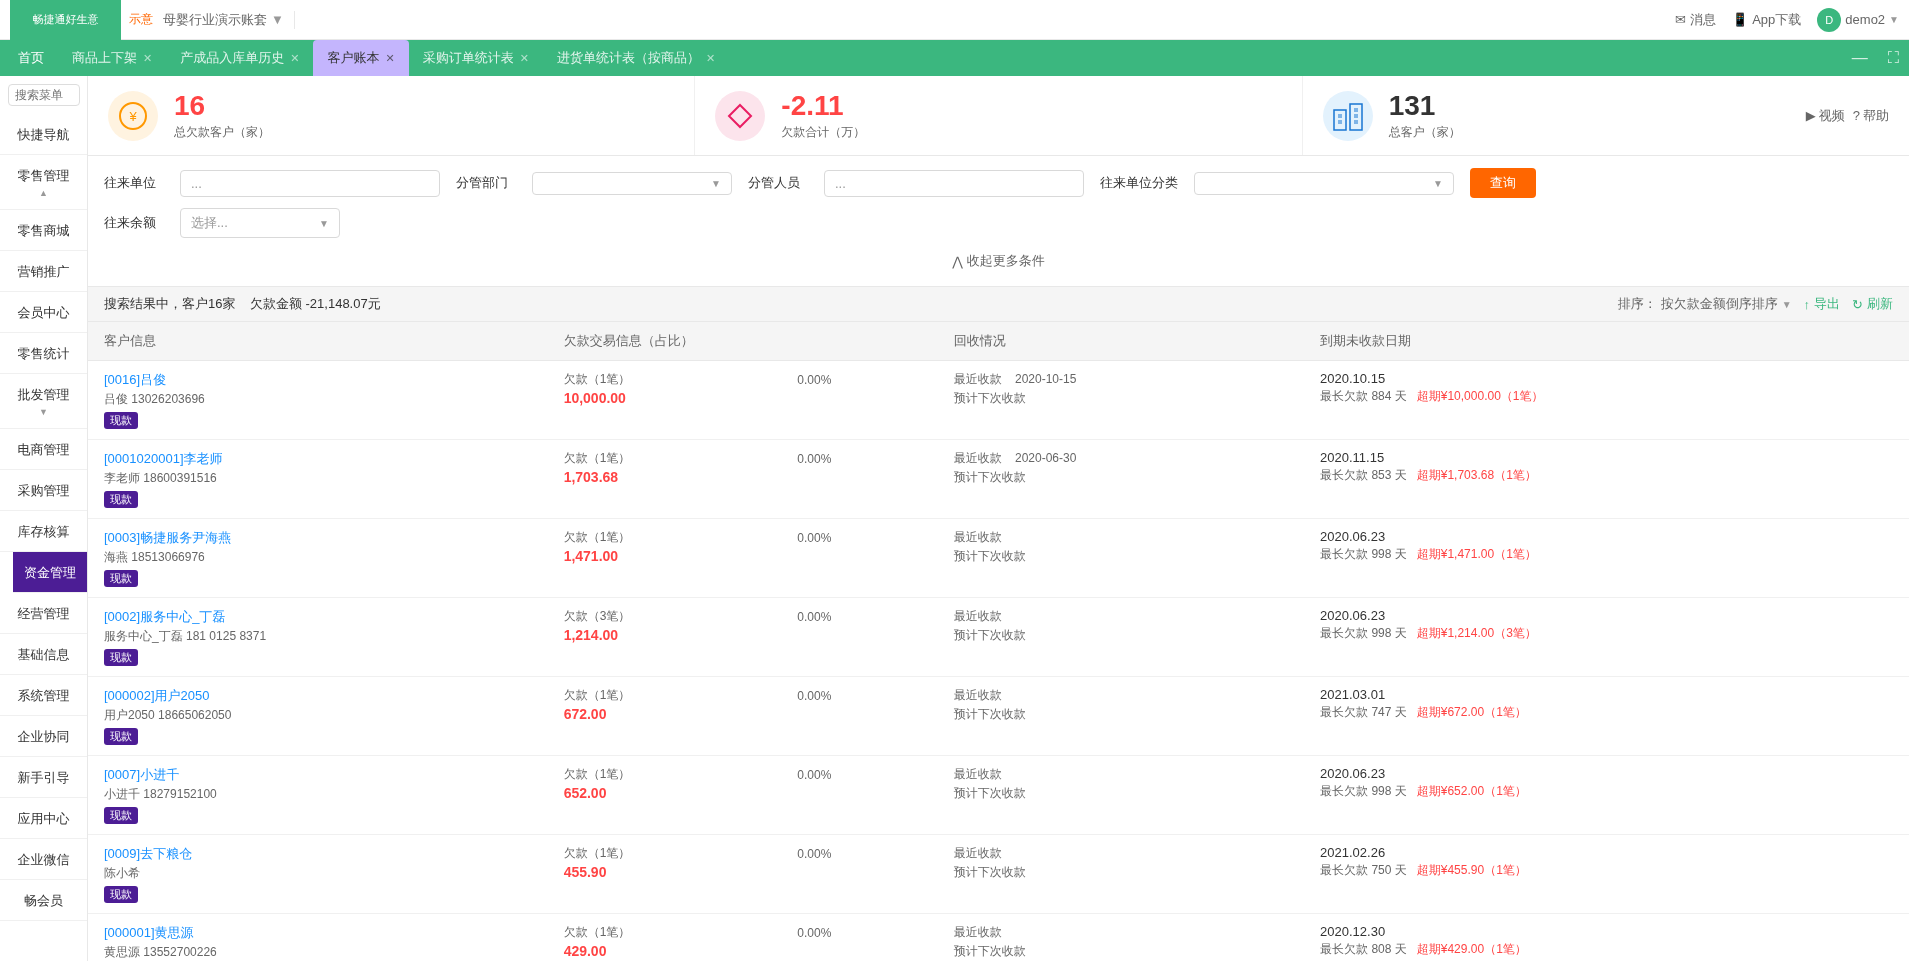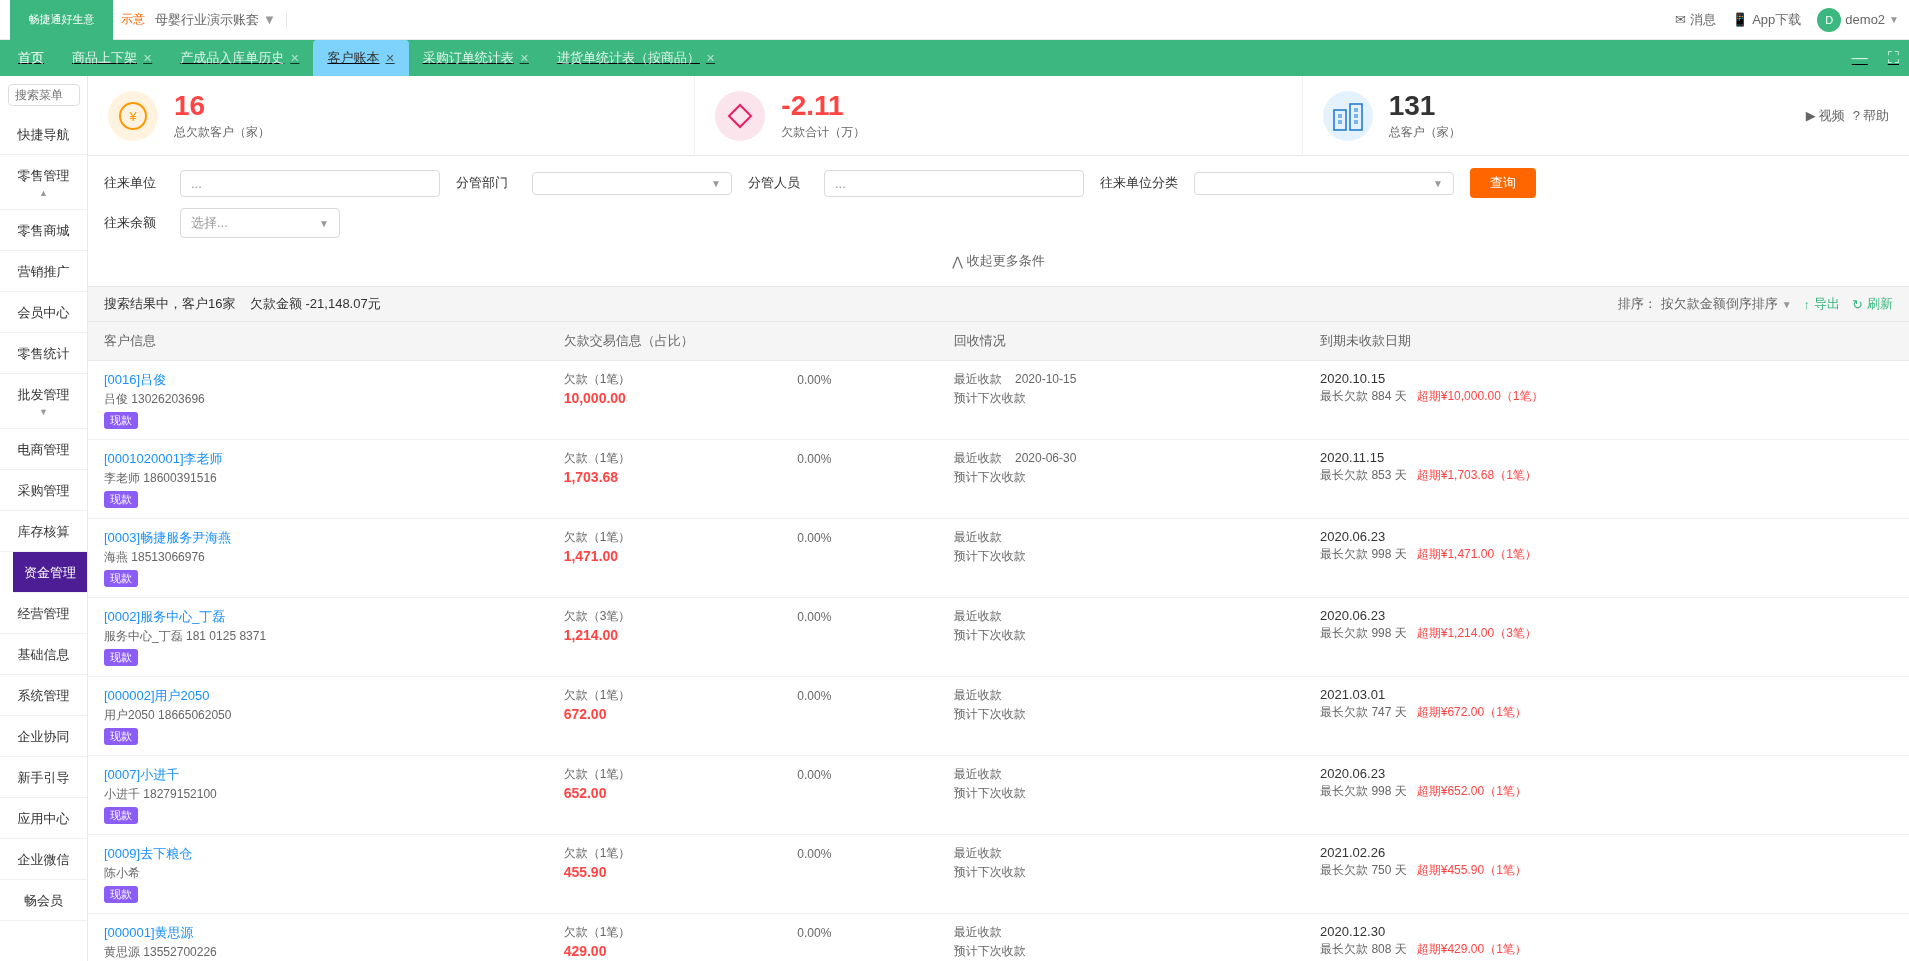--- a/index.html
+++ b/index.html
@@ -1,31 +1,31 @@
 <!DOCTYPE html>
 <html><head>
   <meta charset="utf-8">
   <style>
     * { box-sizing: border-box; margin: 0; padding: 0; font-family: 'Microsoft YaHei', Arial, sans-serif; font-size: 13px; }
     body { background: #f5f5f5; overflow: hidden; }
 
     
     .app-container { display: flex; flex-direction: column; height: 961px; width: 1909px; }
     .top-bar { height: 40px; background: #fff; display: flex; align-items: center; border-bottom: 1px solid #e8e8e8; padding: 0 10px; }
-    .logo-area { display: flex; align-items: center; width: 103px; background: #3bb77f; height: 40px; justify-content: center; padding: 0 8px; }
+    .logo-area { display: flex; align-items: center; width: 111px; background: #3bb77f; height: 40px; justify-content: center; padding: 0 8px; }
     .logo-text { color: #fff; font-size: 12px; line-height: 1.2; }
     .app-name { color: #ff6600; font-size: 12px; padding-left: 8px; }
     .industry-selector { display: flex; align-items: center; color: #666; font-size: 12px; padding: 0 10px; border-right: 1px solid #e8e8e8; }
     .top-bar-right { margin-left: auto; display: flex; align-items: center; gap: 16px; }
     .top-bar-btn { display: flex; align-items: center; gap: 4px; color: #666; font-size: 12px; cursor: pointer; }
 
     
-    .nav-tabs { height: 36px; background: #3bb77f; display: flex; align-items: center; padding: 0 4px; text-decoration: underline; }
+    .nav-tabs { height: 36px; background: #3bb77f; display: flex; align-items: center; padding: 0 4px; }
     .nav-tab { height: 36px; display: flex; align-items: center; padding: 0 14px; color: rgba(255,255,255,0.85); font-size: 13px; cursor: pointer; white-space: nowrap; position: relative; }
-    .nav-tab.active { background: #7dd3fc; color: #333; border-radius: 4px 4px 0 0; }
+    .nav-tab.active { background: #c4b5fd; color: #333; border-radius: 4px 4px 0 0; }
     .nav-tab .close-x { margin-left: 6px; font-size: 11px; opacity: 0.7; }
     .nav-tab-home { padding: 0 14px; color: #fff; font-size: 13px; }
 
     
     .body-area { display: flex; flex: 1; overflow: hidden; }
     .sidebar { width: 88px; background: #fff; border-right: 1px solid #e8e8e8; display: flex; flex-direction: column; overflow-y: auto; }
     .sidebar-item { padding: 10px 0; text-align: center; color: #333; font-size: 12px; cursor: pointer; border-bottom: 1px solid #f0f0f0; }
     .sidebar-item.active { background: #4c1d95; color: #fff; margin-left: 13px; }
     .sidebar-item .item-label { margin-top: 2px; }
     .sidebar-search { padding: 8px; text-align: center; }
@@ -69,21 +69,21 @@
 
     
     .table-wrapper { flex: 1; overflow-y: auto; background: #fff; }
     table { width: 100%; border-collapse: collapse; }
     thead th { background: #f5f5f5; padding: 10px 16px; text-align: left; font-size: 13px; color: #666; font-weight: normal; border-bottom: 1px solid #e8e8e8; position: sticky; top: 0; z-index: 2; }
     tbody tr { border-bottom: 1px solid #f0f0f0; }
     tbody td { padding: 10px 16px; vertical-align: top; font-size: 13px; }
 
     .customer-name { color: #1890ff; cursor: pointer; font-size: 13px; }
     .customer-phone { color: #666; font-size: 12px; margin-top: 2px; }
-    .tag { display: inline-block; background: #8b5cf6; color: #fff; font-size: 11px; padding: 1px 6px; border-radius: 3px; margin-top: 4px; }
+    .tag { display: inline-block; background: #4c1d95; color: #fff; font-size: 11px; padding: 1px 6px; border-radius: 3px; margin-top: 4px; }
 
     .debt-count { color: #666; font-size: 12px; }
     .debt-amount { color: #ff4444; font-size: 14px; font-weight: bold; margin-top: 2px; }
     .debt-percent { color: #666; font-size: 12px; margin-top: 2px; }
 
     .recovery-date { color: #666; font-size: 12px; }
     .recovery-next { color: #666; font-size: 12px; margin-top: 2px; }
 
     .overdue-date { color: #333; font-size: 13px; }
     .overdue-days { color: #666; font-size: 12px; margin-top: 2px; }

